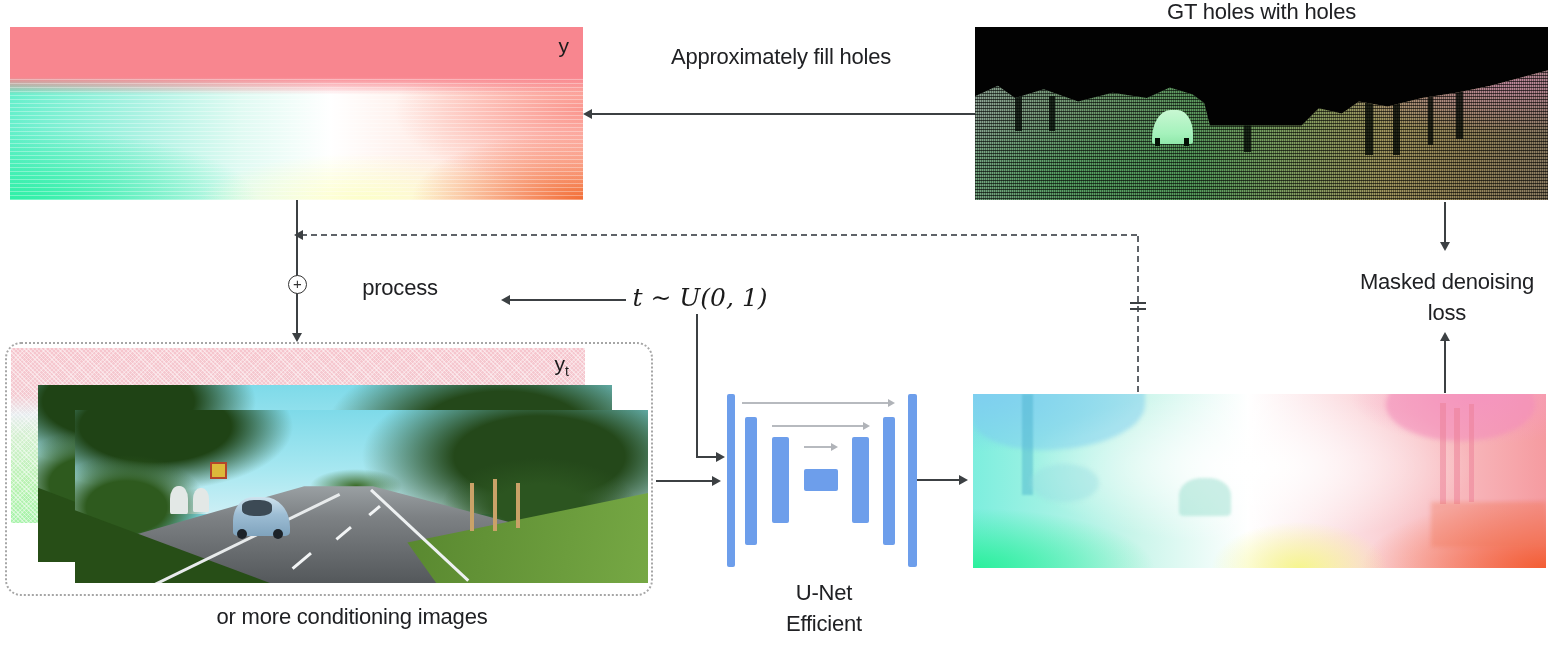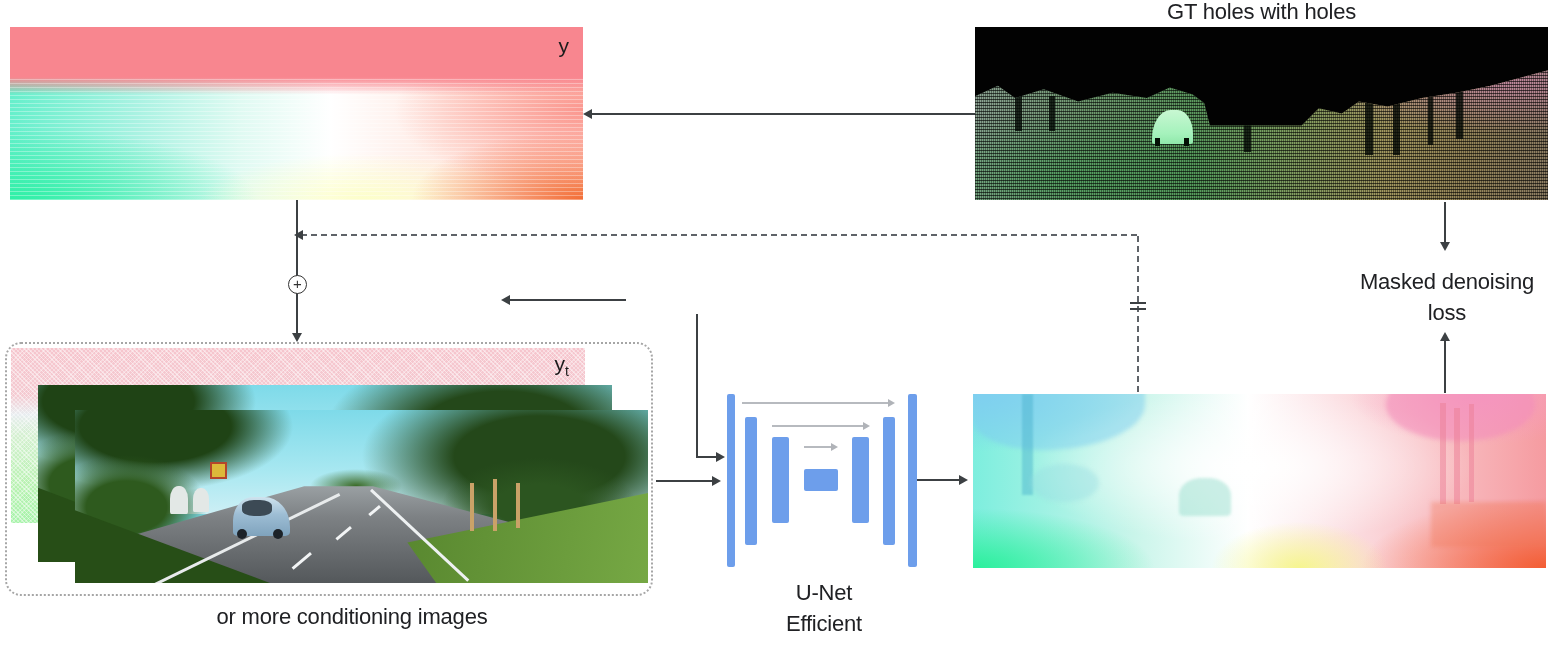--- a/index.html
+++ b/index.html
@@ -122,36 +122,39 @@
       <div class="gt-trunk" style="left:79%;top:38%;width:1%;height:30%;"></div>
       <div class="gt-trunk" style="left:84%;top:33%;width:1.2%;height:32%;"></div>
     </div>
     <div class="gt-car">
       <div class="gt-wheel" style="left:8%;"></div>
       <div class="gt-wheel" style="right:10%;"></div>
     </div>
   </div>
 
   <div class="lbl" style="left:591px;top:41px;width:380px;">
+    <div>Approximately fill holes</div>
   </div>
   <div class="line" style="left:590px;top:113px;width:385px;height:2px;"></div>
   <div class="ah l" style="left:583px;top:109px;"></div>
 
   <div class="line" style="left:296px;top:200px;width:2px;height:134px;"></div>
   <div class="ah d" style="left:292px;top:333px;"></div>
   <div class="plus-circle">+</div>
   <div class="lbl" style="left:300px;top:272px;width:200px;">
+    <div>process</div>
   </div>
 
   <div class="dash-h" style="left:301px;top:234px;width:836px;"></div>
   <div class="ah l" style="left:294px;top:230px;"></div>
   <div class="dash-v" style="left:1137px;top:236px;height:156px;"></div>
   <div class="tick" style="top:302px;"></div>
   <div class="tick" style="top:308px;"></div>
 
+  <div class="math">t ∼ U(0, 1)</div>
   <div class="line" style="left:508px;top:299px;width:118px;height:2px;"></div>
   <div class="ah l" style="left:501px;top:295px;"></div>
   <div class="line" style="left:696px;top:314px;width:2px;height:143px;"></div>
   <div class="line" style="left:696px;top:456px;width:24px;height:2px;"></div>
   <div class="ah r" style="left:716px;top:452px;"></div>
 
   <div id="concat-box"></div>
   <div id="img-yt" class="panel">
     <div class="tagYt"><span>y</span><sub>t</sub></div>
   </div>

